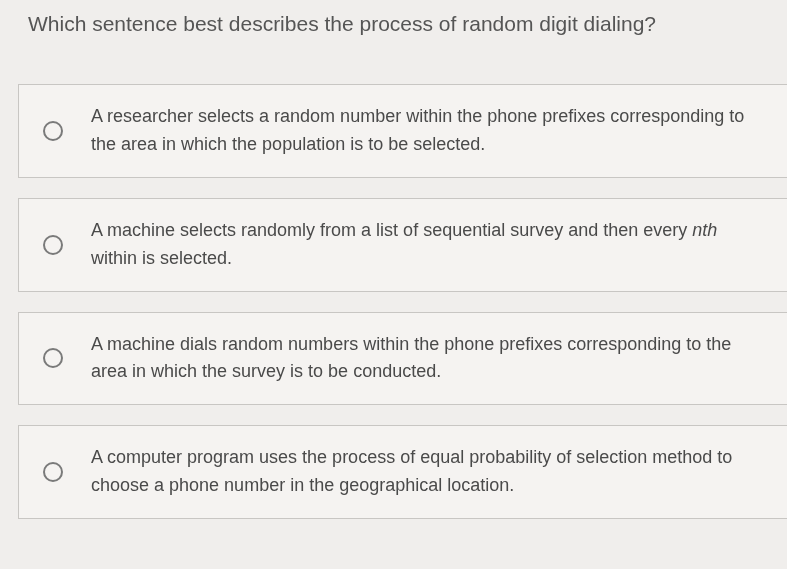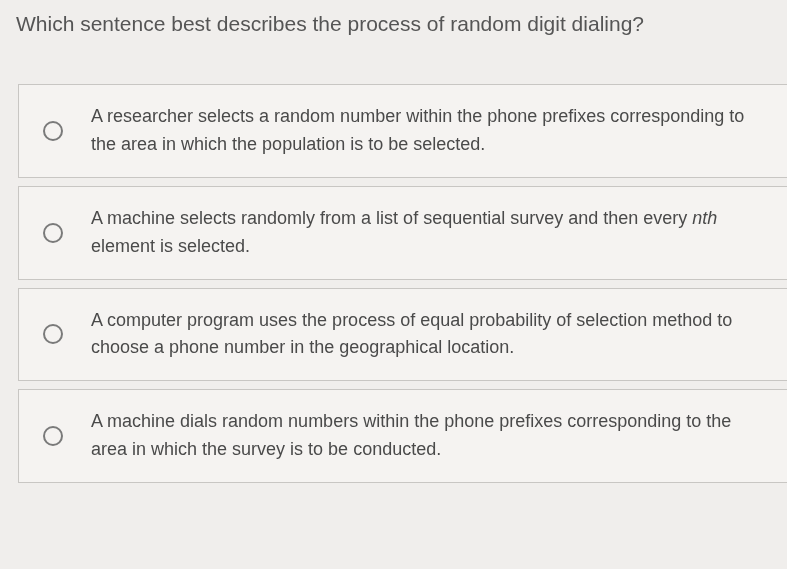--- a/index.html
+++ b/index.html
@@ -14,25 +14,26 @@
       height: 569px;
       padding: 12px 0 0 12px;
       color: #4a4a4a;
     }
     .question-text {
       font-size: 21px;
       color: #555;
       margin-bottom: 48px;
       font-weight: 400;
       padding-left: 4px;
+      margin-left: 12px;
     }
     .options-container {
       display: flex;
       flex-direction: column;
-      gap: 8px;
+      gap: 20px;
     }
     .option-card {
       background-color: #f5f3f1;
       border: 1px solid #c8c6c3;
       border-right: none;
       padding: 18px 24px 18px 24px;
       display: flex;
       align-items: center;
       gap: 28px;
       cursor: pointer;
@@ -63,26 +64,26 @@
 
 <div class="options-container">
 
   <div class="option-card">
     <div class="radio-circle"></div>
     <div class="option-text">A researcher selects a random number within the phone prefixes corresponding to the area in which the population is to be selected.</div>
   </div>
 
   <div class="option-card">
     <div class="radio-circle"></div>
-    <div class="option-text"><span>A machine selects randomly from a list of sequential survey and then every </span><span class="italic">nth</span><span> element is selected.</span></div>
+    <div class="option-text"><span>A machine selects randomly from a list of sequential survey and then every </span><span class="italic">nth</span><span> within is selected.</span></div>
+  </div>
+
+  <div class="option-card">
+    <div class="radio-circle"></div>
+    <div class="option-text">A machine dials random numbers within the phone prefixes corresponding to the area in which the survey is to be conducted.</div>
   </div>
 
   <div class="option-card">
     <div class="radio-circle"></div>
     <div class="option-text">A computer program uses the process of equal probability of selection method to choose a phone number in the geographical location.</div>
   </div>
 
-  <div class="option-card">
-    <div class="radio-circle"></div>
-    <div class="option-text">A machine dials random numbers within the phone prefixes corresponding to the area in which the survey is to be conducted.</div>
-  </div>
-
 </div>
 
 </body></html>

